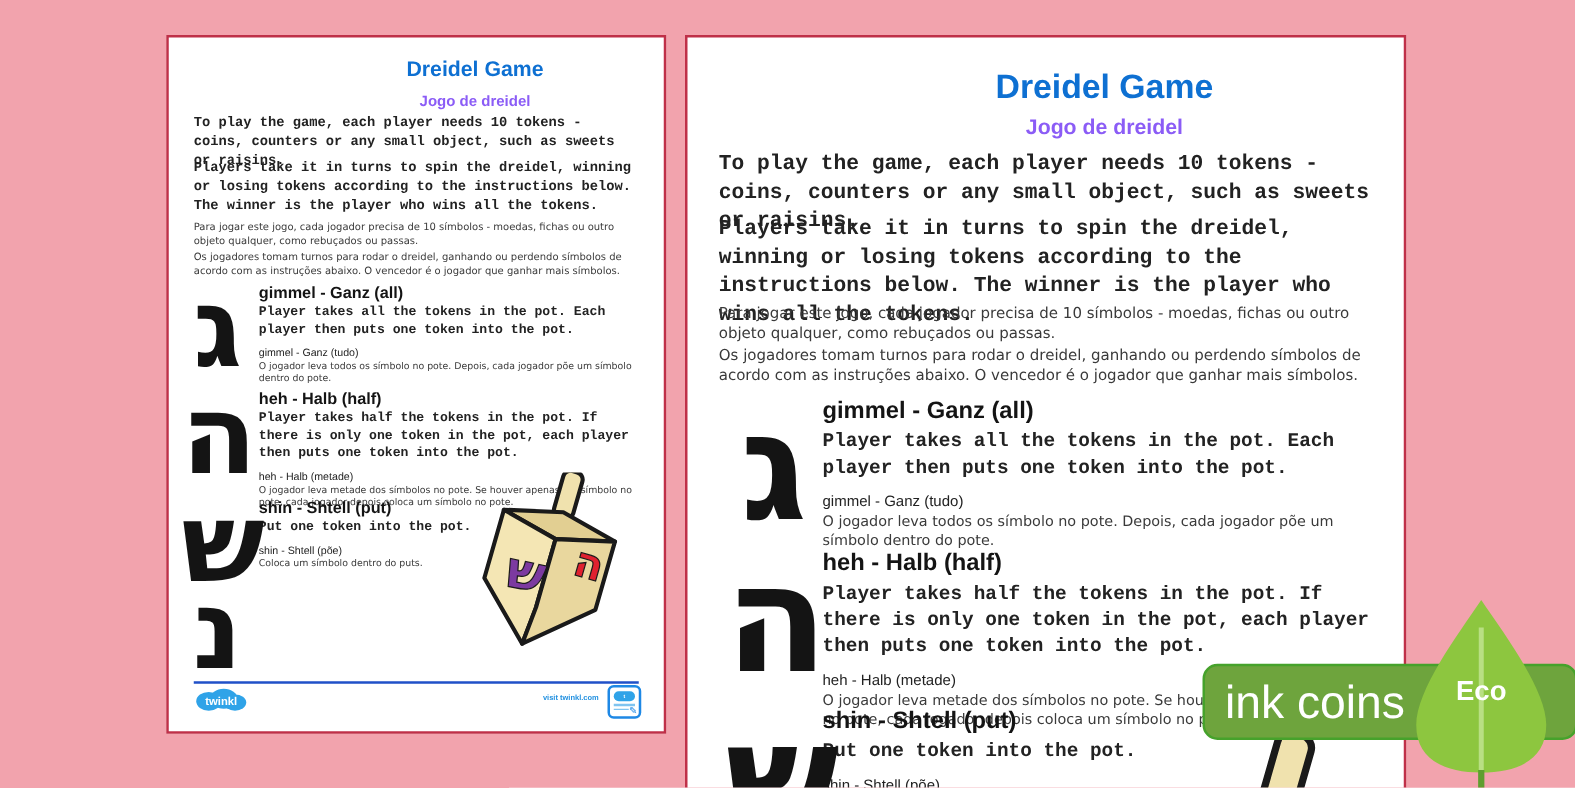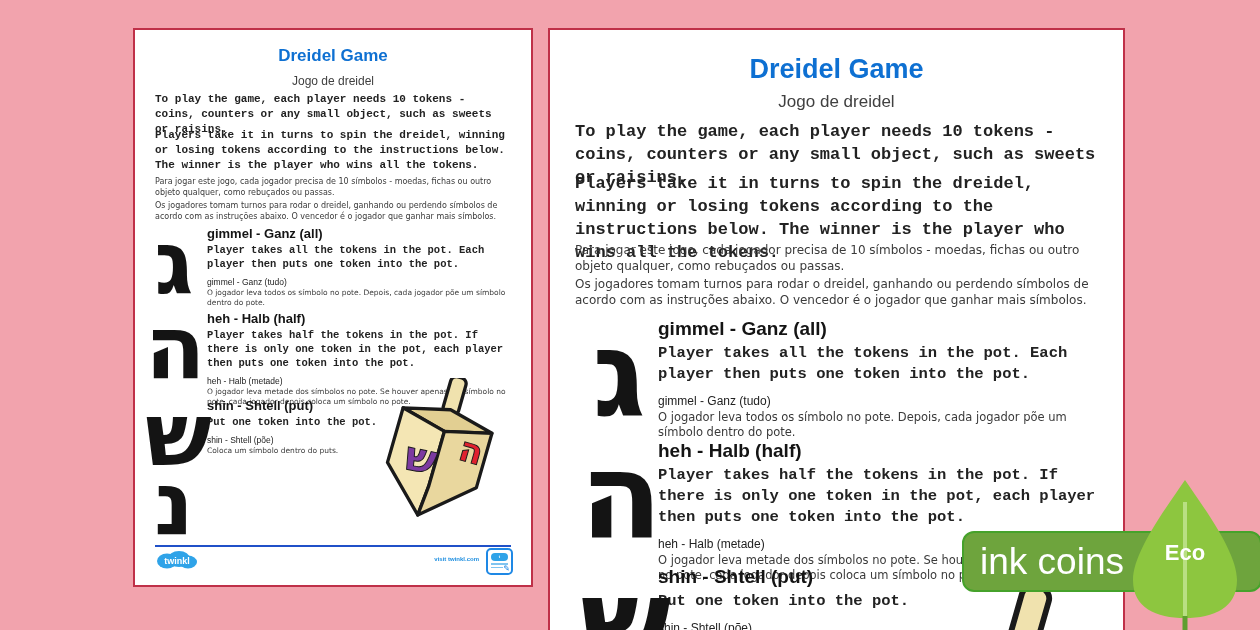--- a/index.html
+++ b/index.html
@@ -1,26 +1,26 @@
 <!DOCTYPE html>
 <html><head>
 <meta charset="utf-8">
 <style>
   html,body{margin:0;padding:0;}
   .stage{
     position:relative;width:1260px;height:630px;overflow:hidden;
     background:#f2a3ad;font-family:"Liberation Sans",sans-serif;
   }
-  .page{position:absolute;background:#ffffff;border:2px solid #bf3048;box-sizing:border-box;}
+  .page{position:absolute;background:#ffffff;border:2px solid #bf3048;box-sizing:border-box;padding-left:47px;}
   .page-left{left:133px;top:28px;width:400px;height:559px;}
   .page-right{left:548px;top:28px;width:577px;height:612px;}
   .abs{position:absolute;}
   .ctr{width:100%;text-align:center;}
   .blue-title{color:#0e70d2;font-weight:bold;}
-  .blue-sub{color:#404040;font-weight:normal;}
+  .blue-sub{color:#8b5cf6;font-weight:bold;}
   .en{font-weight:bold;color:#222;font-family:Liberation Mono, monospace;}
   .pt{font-family:"DejaVu Sans",sans-serif;color:#3a3a3a;}
   .pt-h{font-weight:normal;color:#222;}
   .section{position:absolute;}
   .heb{position:absolute;color:#141414;font-family:"DejaVu Sans",sans-serif;font-weight:bold;text-align:center;overflow:visible;}
   
   .lp-title{top:16px;font-size:17px;}
   .lp-sub{top:44px;font-size:12px;}
   .lp-p{left:20px;width:354px;font-size:11px;line-height:15px;}
   .lp-pt{left:20px;width:358px;font-size:8px;line-height:11px;}

